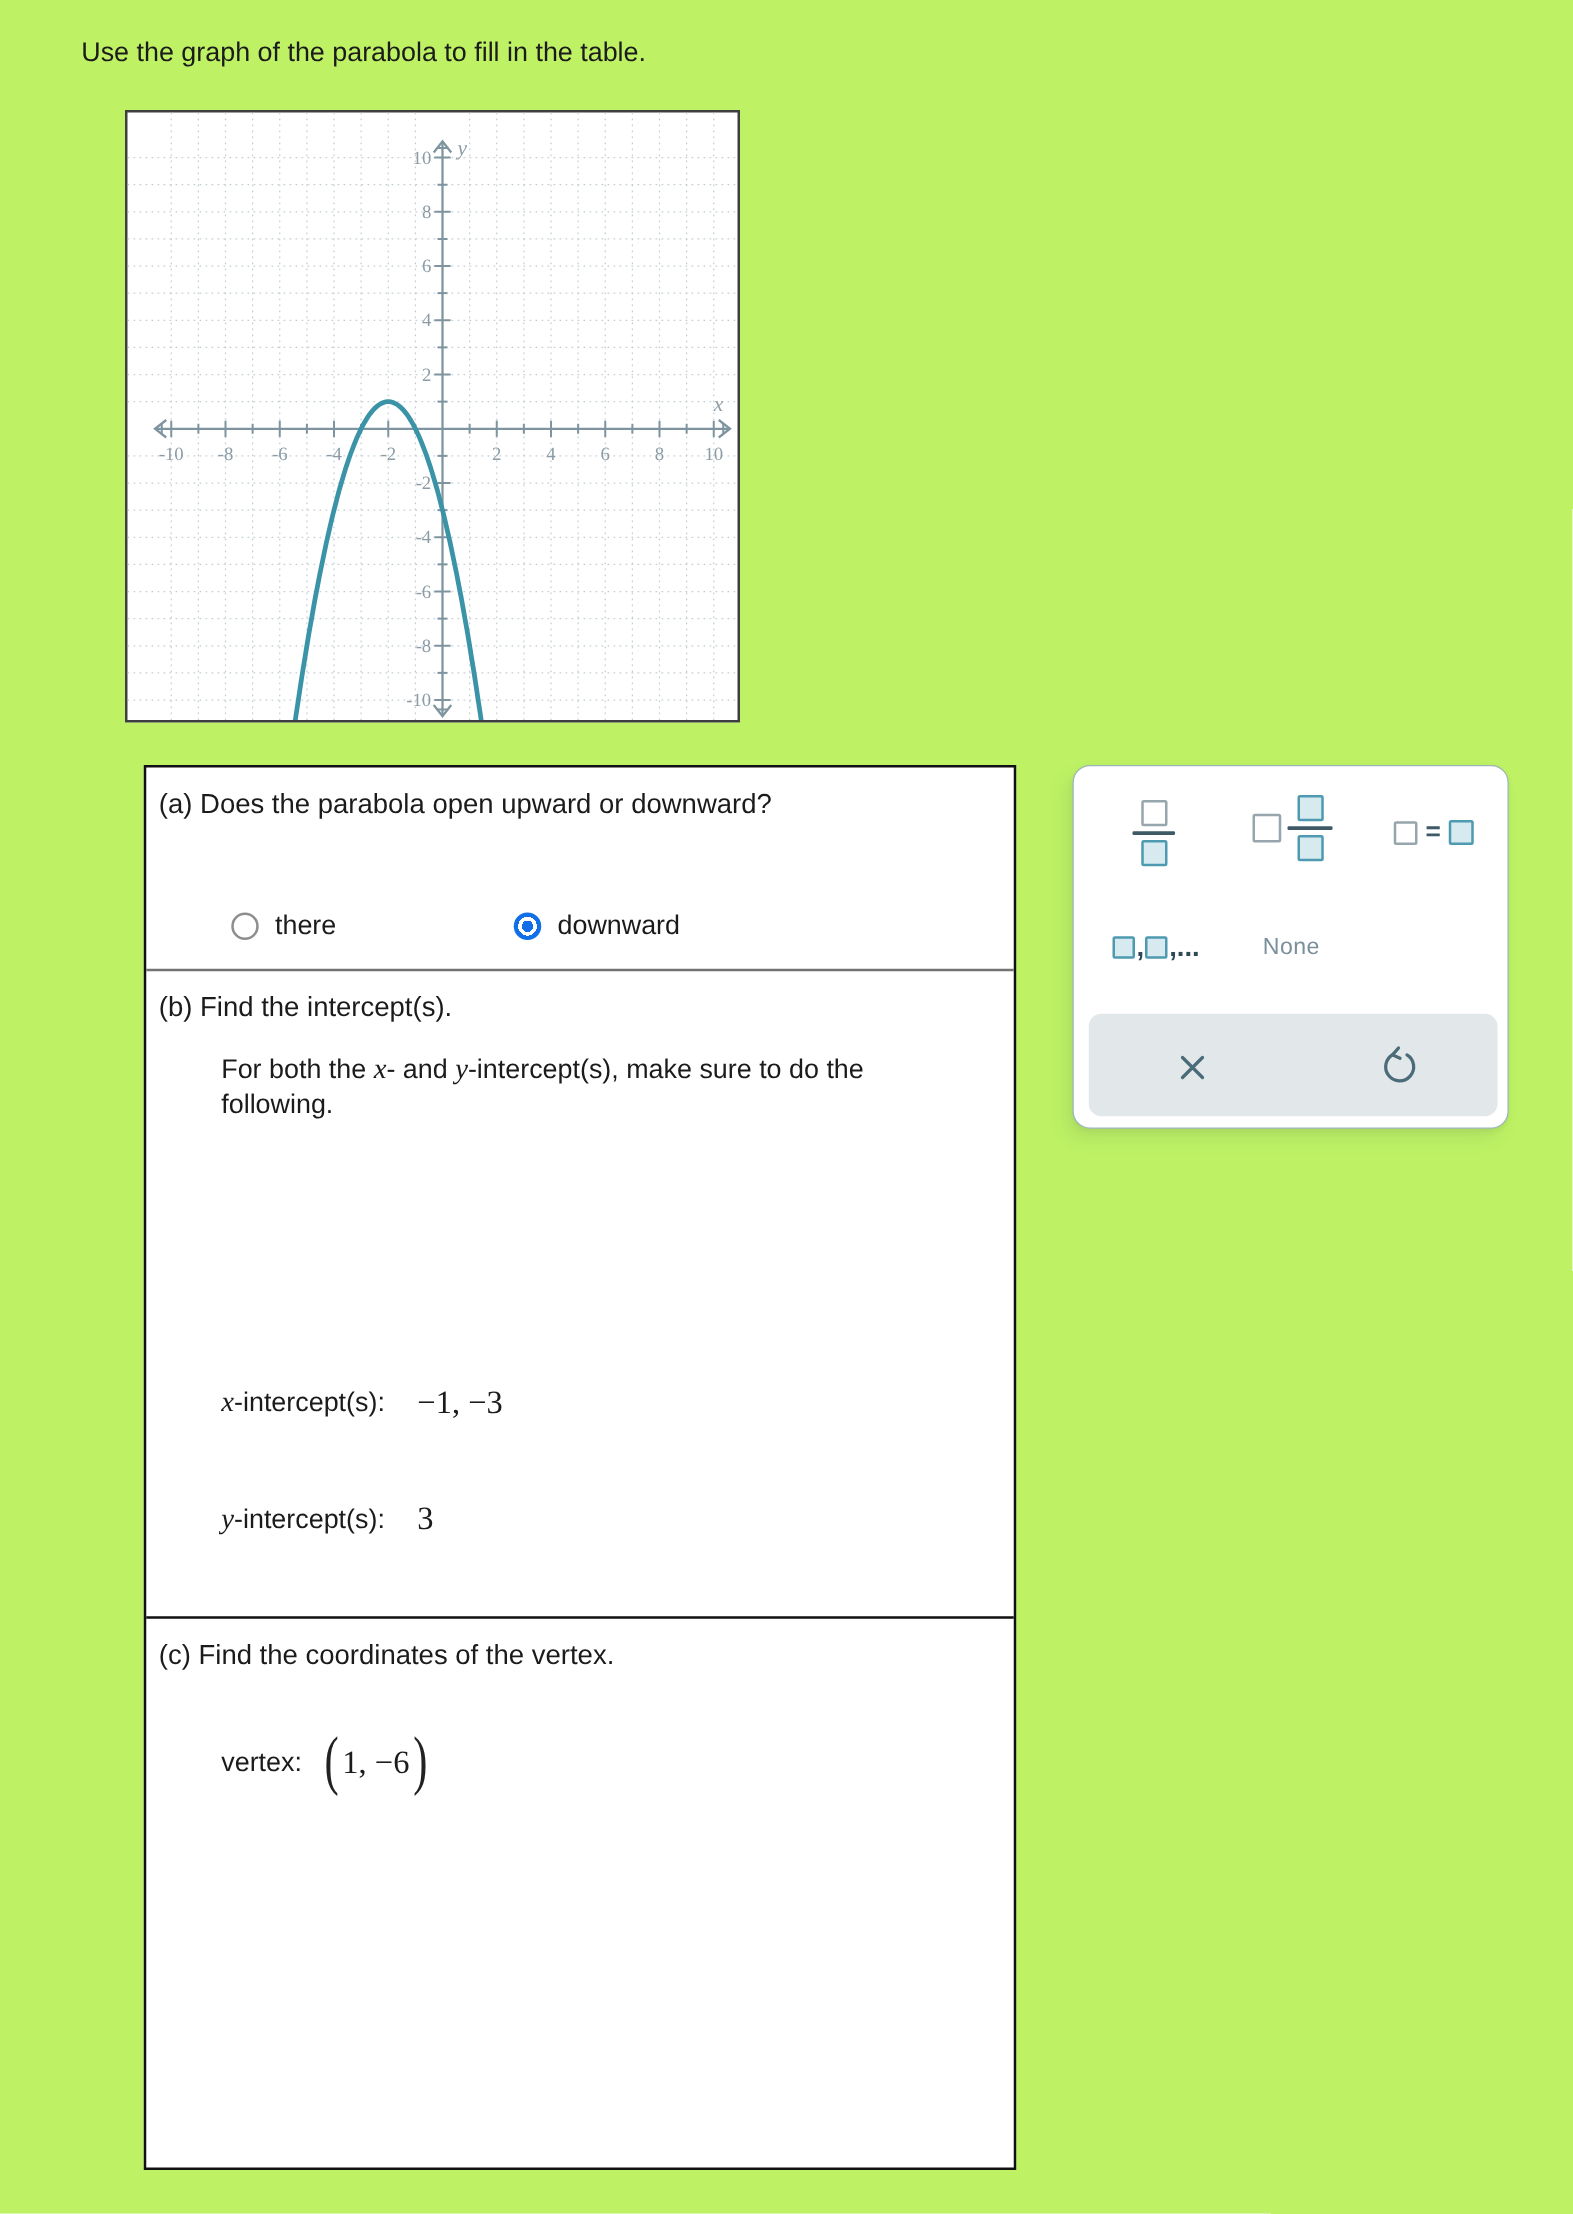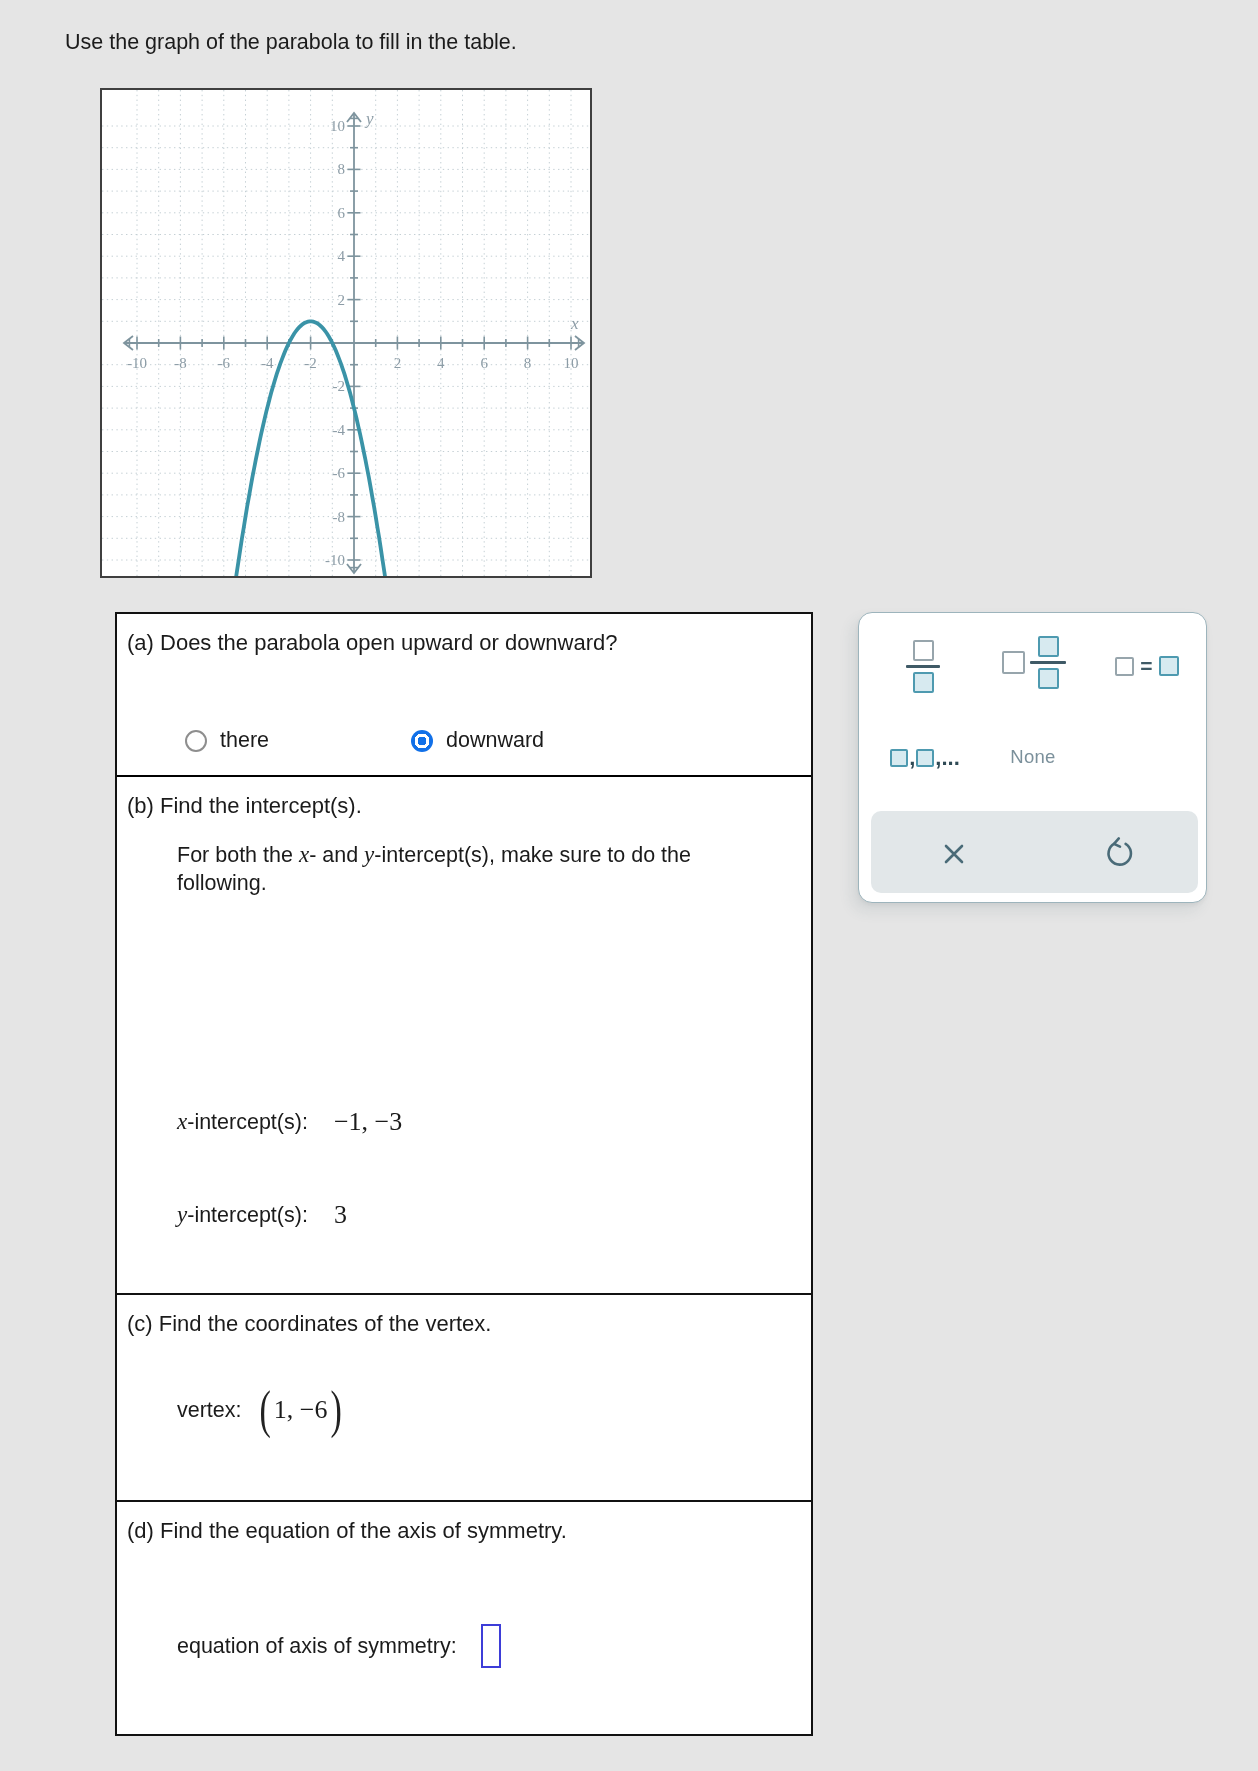--- a/index.html
+++ b/index.html
@@ -1,31 +1,31 @@
 <!DOCTYPE html>
 <html><head>
 <meta charset="utf-8">
 <style>
   html,body{margin:0;padding:0;background:#fff;}
-  .page{position:relative;width:1258px;height:1771px;background:#e5e5e5;overflow:hidden;
+  .page{position:relative;width:1258px;height:1771px;background:#bef264;overflow:hidden;
         font-family:"Liberation Sans",sans-serif;color:#1b1b1b;}
   .title{position:absolute;left:65px;top:30px;font-size:21.5px;}
 
   
   .graph-box{position:absolute;left:100px;top:88px;width:492px;height:490px;
              border:2px solid #3f3f3f;box-sizing:border-box;background:#fff;}
   .tick{font:15px "Liberation Serif",serif;fill:#8c9ca6;}
   .avar{font:italic 17px "Liberation Serif",serif;fill:#8c9ca6;}
 
   
   .qtable{position:absolute;left:115px;top:612px;width:698px;height:1124px;
           border:2px solid #111;box-sizing:border-box;background:#fff;}
   .row{position:relative;box-sizing:border-box;}
   .row-a{height:161px;}
-  .row-b{height:518px;border-top:2px solid #000000;}
+  .row-b{height:518px;border-top:2px solid #737373;}
   .row-c{height:207px;border-top:2px solid #111;}
   .row-d{height:234px;border-top:2px solid #111;}
   .qline{position:absolute;left:10px;top:16px;font-size:22px;}
   .radio-row{position:absolute;left:0;top:114px;width:100%;}
   .radio-option{position:absolute;display:flex;align-items:center;cursor:pointer;}
   .radio-option.opt0{left:68px;top:0;}
   .radio-option.opt1{left:294px;top:0;}
   .radio{width:22px;height:22px;border-radius:50%;border:2px solid #8e8e8e;
          box-sizing:border-box;background:#fff;display:inline-block;}
   .radio.selected{border:none;background:radial-gradient(circle,#1170e8 0 4.5px,#fff 4.5px 7.5px,#1170e8 7.5px 100%);}
@@ -242,30 +242,20 @@
       <div class="indent ans-row vertex-row">
         <span>vertex:</span>
         <span class="vertex-wrap">
           <span class="big-paren">(</span>
           <span class="vertex-val">1, −6</span>
           <span class="big-paren">)</span>
         </span>
       </div>
     </div>
 
-    <div class="row row-d">
-      <div class="qline">
-        <span>(d)</span>
-        <span>Find the equation of the axis of symmetry.</span>
-      </div>
-      <div class="indent ans-row d-row">
-        <span>equation of axis of symmetry:</span>
-        <span class="answer-box"></span>
-      </div>
-    </div>
 
   </div>
 
   <div class="palette">
 
     <div class="pal-btn btn-fraction">
       <span class="frac-col">
         <span class="sq sq-gray" style="width:21px;height:21px;"></span>
         <span class="frac-bar" style="width:34px;"></span>
         <span class="sq sq-teal" style="width:21px;height:21px;"></span>

